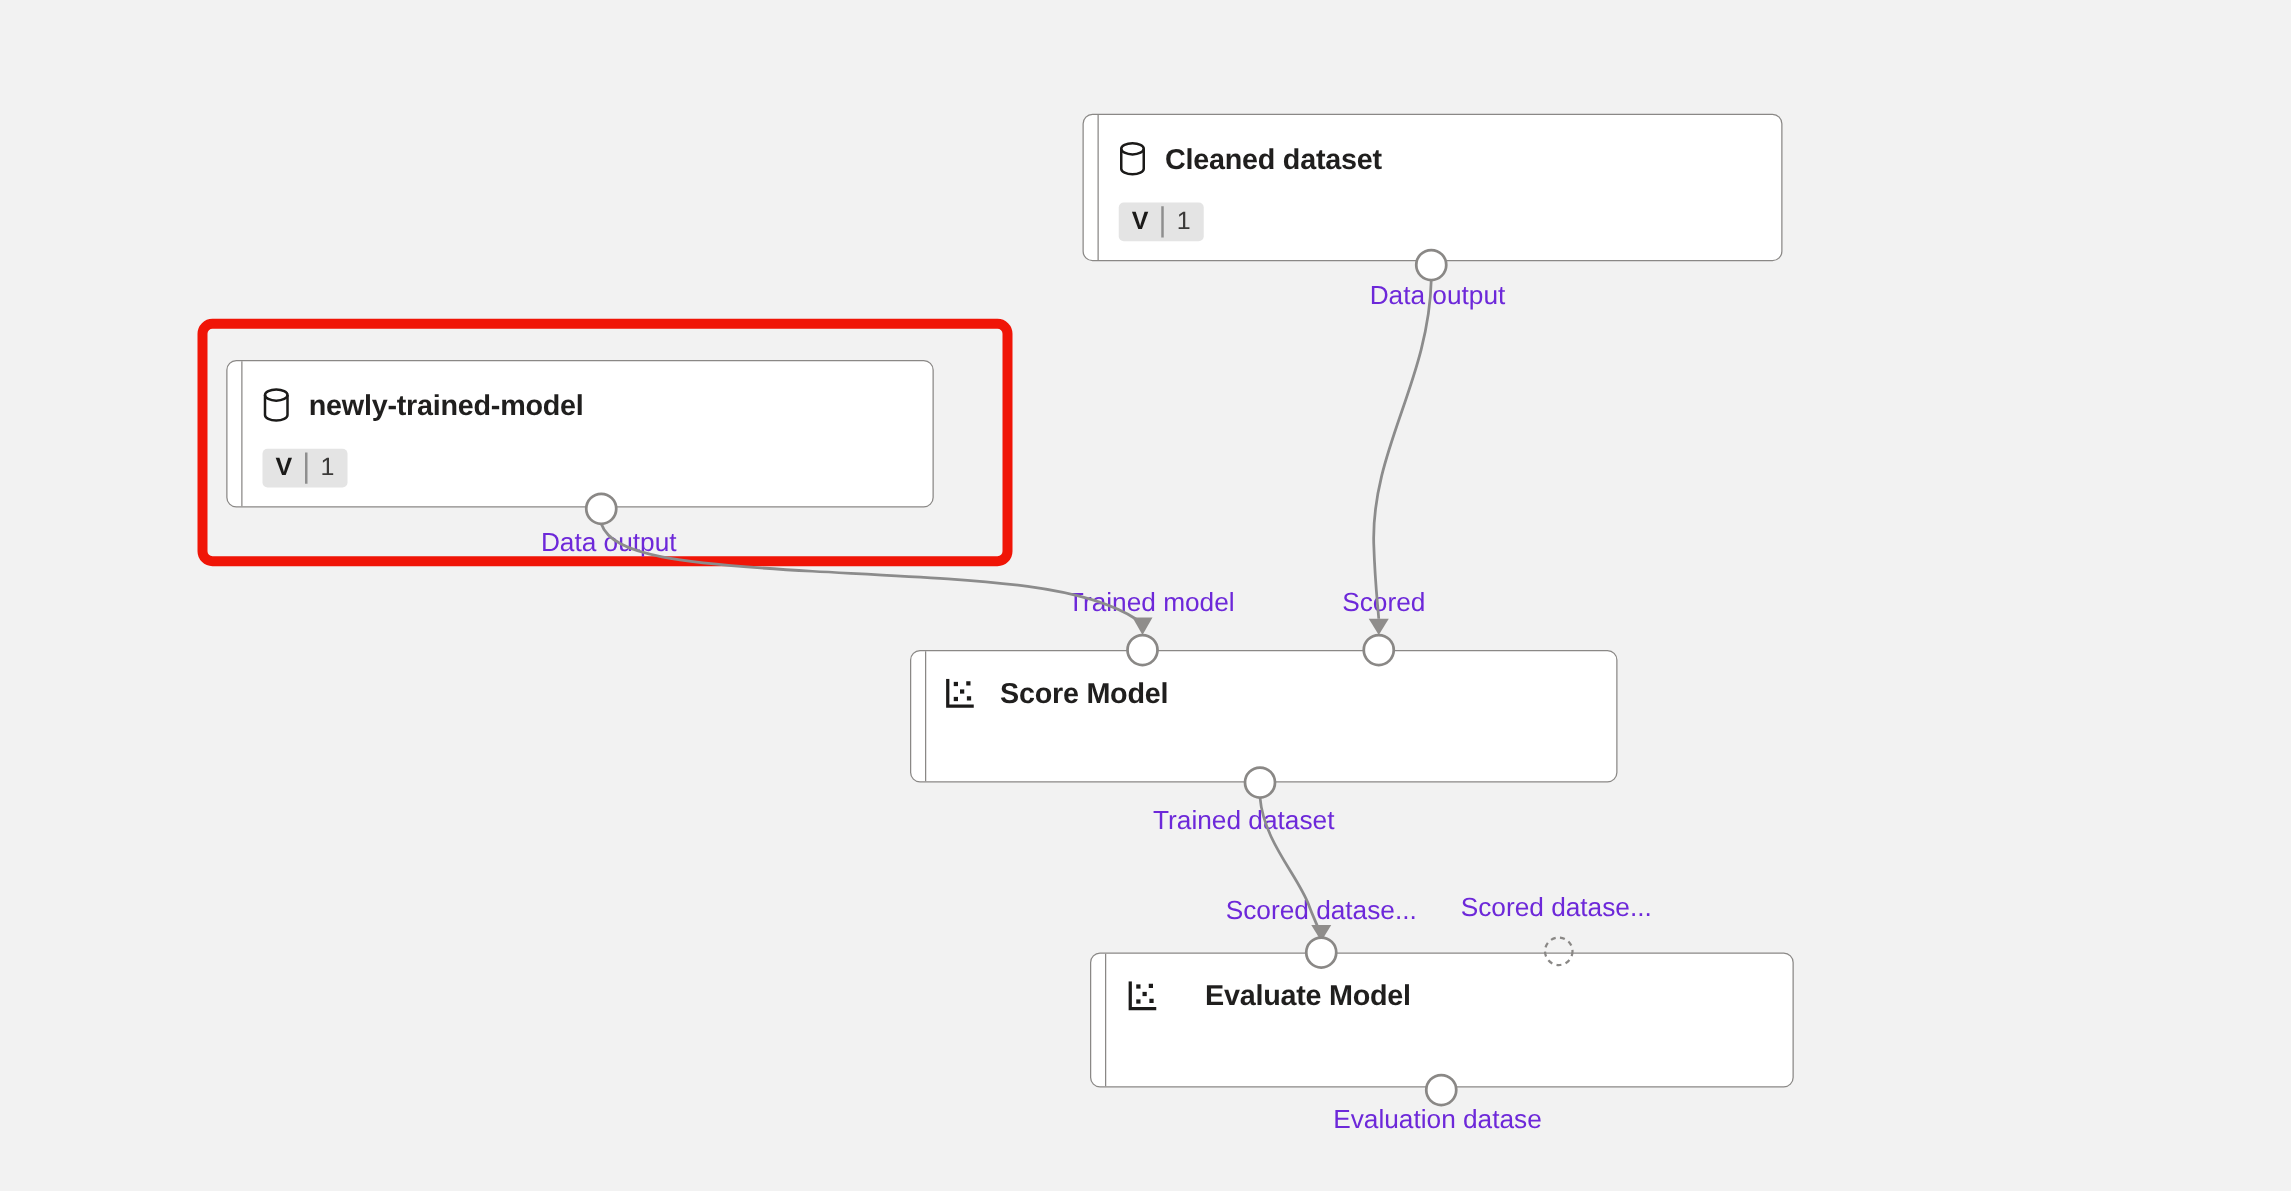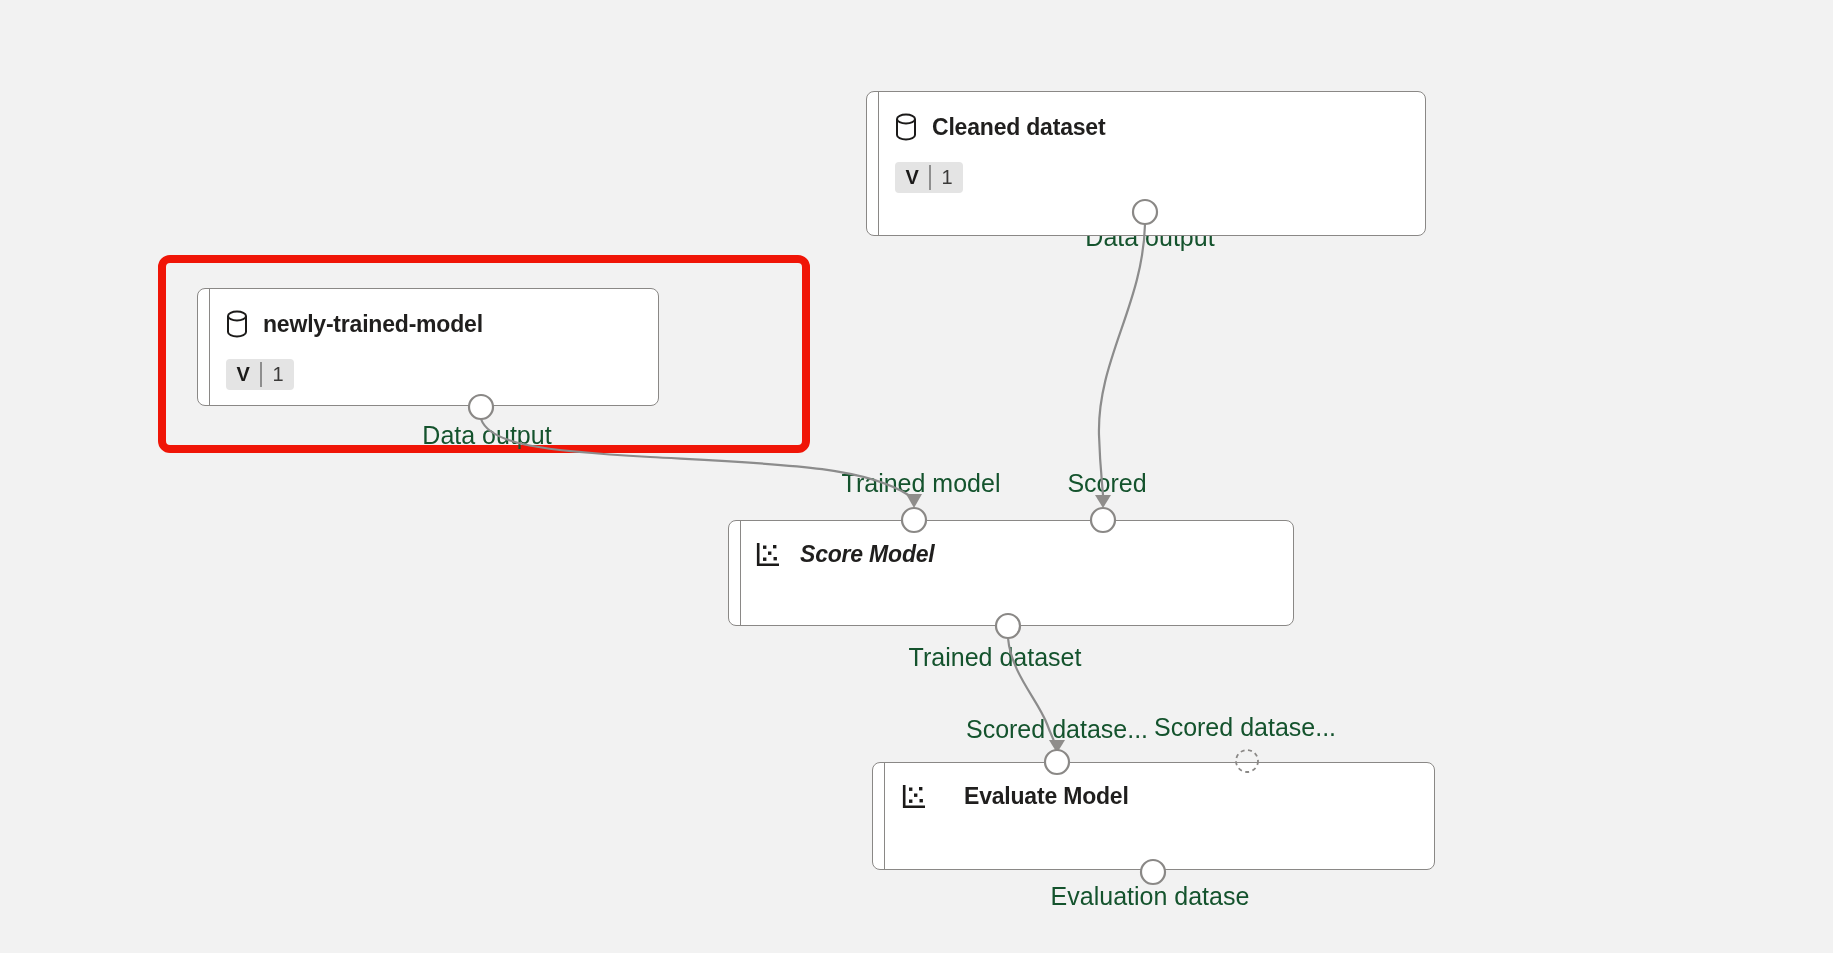--- a/index.html
+++ b/index.html
@@ -44,76 +44,76 @@
     display:flex;align-items:center;justify-content:space-evenly;
     box-sizing:border-box;
   }
   .version-label{font-size:20px;font-weight:700;color:#1b1a19;}
   .version-divider{width:0;height:25px;border-left:2px solid #8e8e8e;}
   .version-value{font-size:20px;font-weight:400;color:#3b3a39;}
 
   
   .port-label{
     position:absolute;transform:translateX(-50%);
-    font-size:25px;color:#14532d;white-space:nowrap;
+    font-size:21px;color:#6d28d9;white-space:nowrap;
     z-index:2;line-height:26px;
   }
 
   
   svg.overlay{
     position:absolute;left:0;top:0;z-index:4;pointer-events:none;
   }
   svg.overlay .hit{pointer-events:auto;}
   .edge{fill:none;stroke:#8c8c8c;stroke-width:2.2;}
   .arrow{fill:#8f8d8b;stroke:none;}
   .port{fill:#ffffff;stroke:#8a8886;stroke-width:2.2;}
   .port.dashed{fill:none;stroke-width:1.8;stroke-dasharray:4 3.5;}
 </style>
 </head>
 <body>
 
 <div class="canvas">
 
   <div class="highlight-rect"></div>
 
-  <div class="node" style="left:866px;top:91px;width:560px;height:145px">
+  <div class="node" style="left:866px;top:91px;width:560px;height:118px">
     <div class="accent"></div>
     <div class="title-row">
       <svg class="icon" width="24" height="28" viewBox="0 0 24 28">
         <ellipse cx="12" cy="6" rx="9" ry="4.5" fill="none" stroke="#1b1a19" stroke-width="2"></ellipse>
         <path d="M3,6 L3,22 A9,4.5 0 0 0 21,22 L21,6" fill="none" stroke="#1b1a19" stroke-width="2"></path>
       </svg>
       <span class="node-title">Cleaned dataset</span>
     </div>
     <div class="version-badge">
       <span class="version-label">V</span>
       <span class="version-divider"></span>
       <span class="version-value">1</span>
     </div>
   </div>
 
-  <div class="node" style="left:197px;top:288px;width:462px;height:118px">
+  <div class="node" style="left:181px;top:288px;width:566px;height:118px">
     <div class="accent"></div>
     <div class="title-row">
       <svg class="icon" width="24" height="28" viewBox="0 0 24 28">
         <ellipse cx="12" cy="6" rx="9" ry="4.5" fill="none" stroke="#1b1a19" stroke-width="2"></ellipse>
         <path d="M3,6 L3,22 A9,4.5 0 0 0 21,22 L21,6" fill="none" stroke="#1b1a19" stroke-width="2"></path>
       </svg>
       <span class="node-title">newly-trained-model</span>
     </div>
     <div class="version-badge">
       <span class="version-label">V</span>
       <span class="version-divider"></span>
       <span class="version-value">1</span>
     </div>
   </div>
 
   <div class="node" style="left:728px;top:520px;width:566px;height:106px">
     <div class="accent"></div>
-    <div class="title-row" style="padding-top:20px;font-style:italic;">
+    <div class="title-row" style="padding-top:20px;">
       <svg class="icon" width="30" height="24" viewBox="0 0 30 24">
         <path d="M2.2,0 L2.2,21.8 L23,21.8" fill="none" stroke="#1b1a19" stroke-width="2.6"></path>
         <rect x="7" y="2.5" width="3.4" height="3.4" fill="#1b1a19"></rect>
         <rect x="17" y="2" width="3.4" height="3.4" fill="#1b1a19"></rect>
         <rect x="12" y="8.5" width="3.4" height="3.4" fill="#1b1a19"></rect>
         <rect x="7" y="14.5" width="3.4" height="3.4" fill="#1b1a19"></rect>
         <rect x="17.5" y="14" width="3.4" height="3.4" fill="#1b1a19"></rect>
       </svg>
       <span class="node-title">Score Model</span>
     </div>

